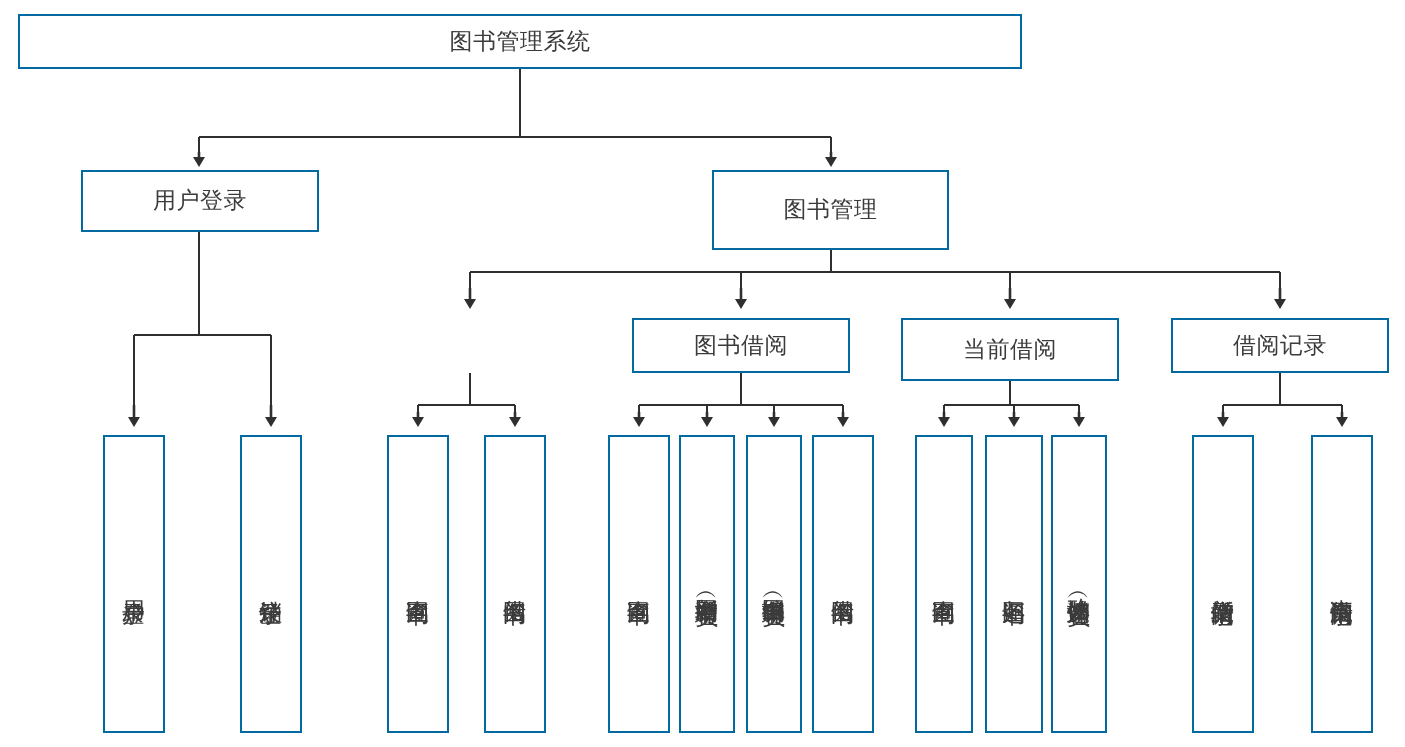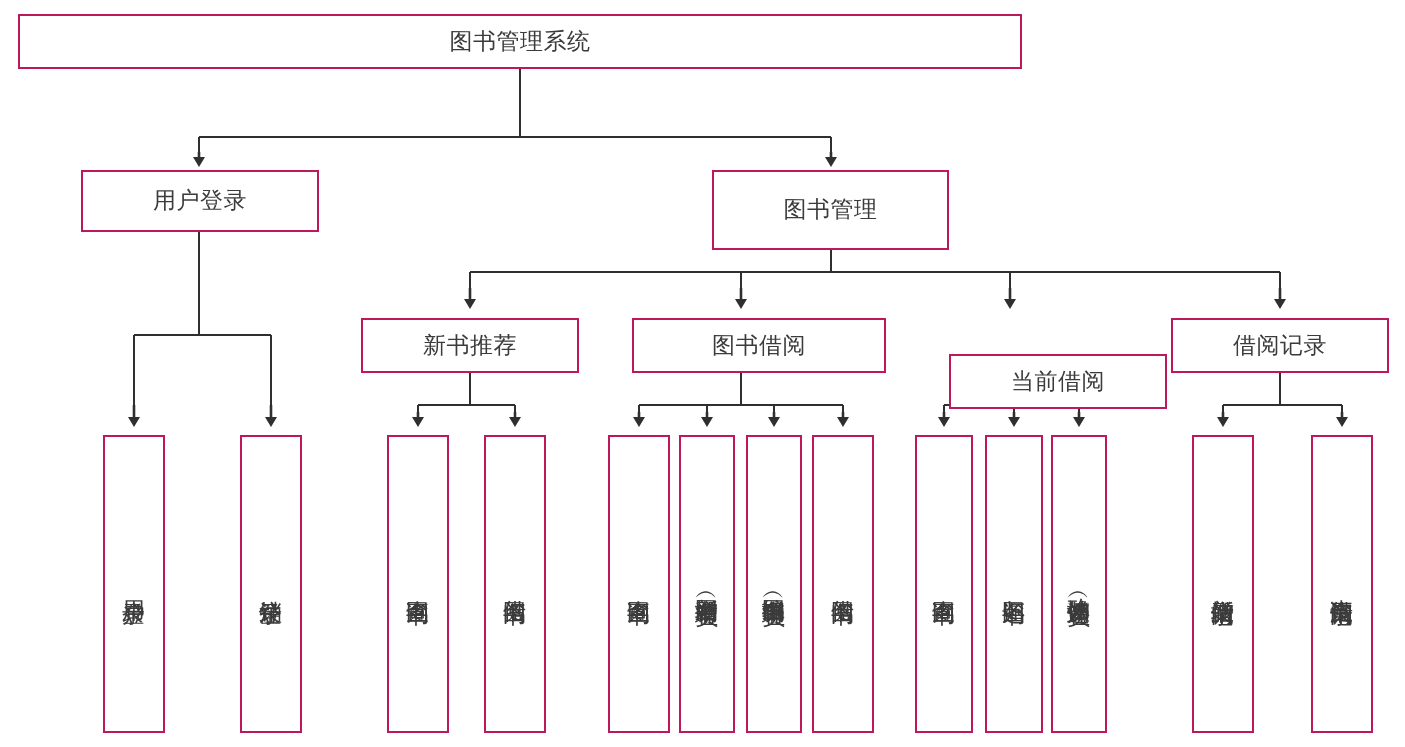--- a/index.html
+++ b/index.html
@@ -21,21 +21,21 @@
   #wires {
     position: absolute;
     left: 0;
     top: 0;
     width: 1405px;
     height: 747px;
   }
   .node {
     position: absolute;
     box-sizing: border-box;
-    border: 2px solid #be185d;
+    border: 2px solid #0369a1;
     background: #ffffff;
     color: #3b3b3b;
     display: flex;
     align-items: center;
     justify-content: center;
     text-align: center;
   }
   .node.h {
     font-size: 23px;
     line-height: 1.1;
@@ -169,27 +169,24 @@
     <span>图书管理系统</span>
   </div>
 
   <div class="node h" style="left:81px; top:170px; width:238px; height:62px;">
     <span>用户登录</span>
   </div>
   <div class="node h" style="left:712px; top:170px; width:237px; height:80px;">
     <span>图书管理</span>
   </div>
 
-  <div class="node h" style="left:361px; top:318px; width:218px; height:55px;">
-    <span>新书推荐</span>
-  </div>
-  <div class="node h" style="left:632px; top:318px; width:254px; height:55px;">
+  <div class="node h" style="left:632px; top:318px; width:218px; height:55px;">
     <span>图书借阅</span>
   </div>
-  <div class="node h" style="left:949px; top:318px; width:218px; height:55px;margin-top:36px;">
+  <div class="node h" style="left:901px; top:318px; width:218px; height:63px;">
     <span>当前借阅</span>
   </div>
   <div class="node h" style="left:1171px; top:318px; width:218px; height:55px;">
     <span>借阅记录</span>
   </div>
 
   <div class="node v" style="left:103px; top:435px; width:62px; height:298px;">
     <span class="vtext">用户登录</span>
   </div>
   <div class="node v" style="left:240px; top:435px; width:62px; height:298px;">

